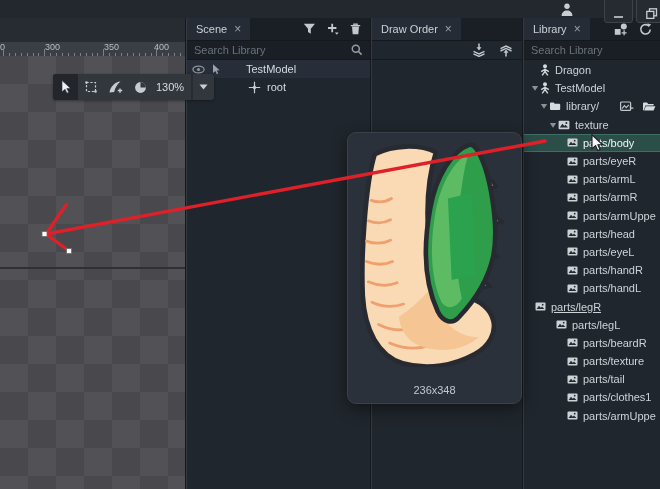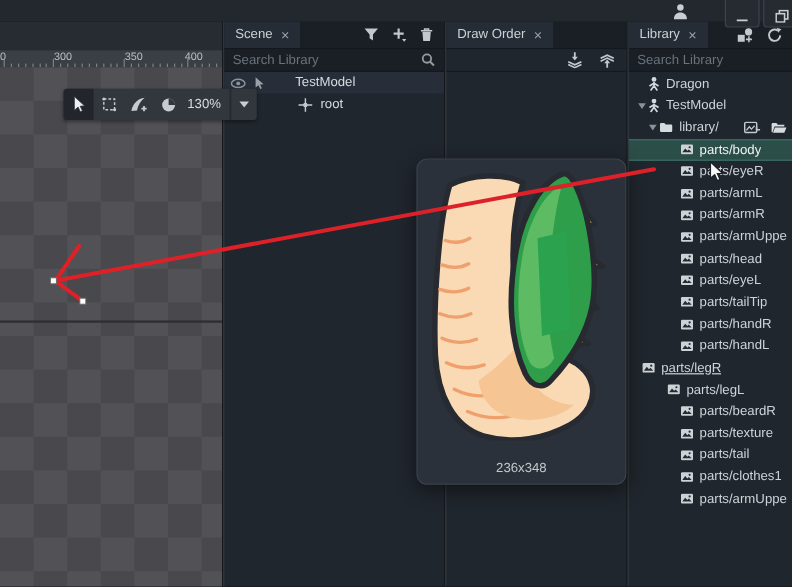--- a/index.html
+++ b/index.html
@@ -347,20 +347,36 @@
                 <path d="M13.4 7.2 L10.4 7.2 L10.4 4.6" stroke="#c3c8cd" stroke-width="1.3" fill="none"></path>
               </svg>
             </span>
             <span style="display: flex;">
               <svg width="14" height="11">
                 <path d="M1 2.6 Q1 1.6 2 1.6 L5 1.6 L6.2 3 L11.6 3 L11.6 4.4 L3.4 4.4 L1.8 9.4 Q1 9.4 1 8.4 Z M3.8 5.2 L13.4 5.2 L11.6 9.6 L2.2 9.6 Z" fill="#d6dbe0"></path>
               </svg>
             </span>
           </span>
   </div>
+        <div class="lib-row" style="padding-left: 23px;">
+    <span class="exp">
+      <svg width="8" height="8">
+              <path d="M0.8 2 L7.2 2 L4 6.8 Z" fill="#8a9197"></path>
+            </svg>
+    </span>
+    <span class="li-ic">
+            <svg width="12" height="10">
+              <rect x="0.6" y="0.8" width="10.8" height="8.4" rx="1" fill="#cdd2d7"></rect>
+              <path d="M1.8 7.4 L4.4 3.8 L6.3 6 L7.5 4.8 L10 7.4 Z" fill="#262b31"></path>
+              <circle cx="8.4" cy="2.9" r="1" fill="#262b31"></circle>
+            </svg>
+          </span>
+    <span class="li-label">texture</span>
+    <span class="li-actions"></span>
+  </div>
         <div class="lib-row selected" style="padding-left: 32px;">
     <span class="exp" style="visibility: hidden;">
       <svg width="8" height="8">
               <path d="M0.8 2 L7.2 2 L4 6.8 Z" fill="#8a9197"></path>
             </svg>
     </span>
     <span class="li-ic">
             <svg width="11" height="9">
               <rect x="0.5" y="0.5" width="10" height="8" rx="1" fill="#cdd2d7"></rect>
               <path d="M1.6 6.9 L4 3.7 L5.8 5.7 L7 4.5 L9.4 6.9 Z" fill="#262b31"></path>
@@ -457,36 +473,20 @@
             </svg>
     </span>
     <span class="li-ic">
             <svg width="11" height="9">
               <rect x="0.5" y="0.5" width="10" height="8" rx="1" fill="#cdd2d7"></rect>
               <path d="M1.6 6.9 L4 3.7 L5.8 5.7 L7 4.5 L9.4 6.9 Z" fill="#262b31"></path>
               <circle cx="7.7" cy="2.7" r="0.9" fill="#262b31"></circle>
             </svg>
           </span>
     <span class="li-label">parts/eyeL</span>
-    <span class="li-actions"></span>
-  </div>
-        <div class="lib-row" style="padding-left: 32px;">
-    <span class="exp" style="visibility: hidden;">
-      <svg width="8" height="8">
-              <path d="M0.8 2 L7.2 2 L4 6.8 Z" fill="#8a9197"></path>
-            </svg>
-    </span>
-    <span class="li-ic">
-            <svg width="11" height="9">
-              <rect x="0.5" y="0.5" width="10" height="8" rx="1" fill="#cdd2d7"></rect>
-              <path d="M1.6 6.9 L4 3.7 L5.8 5.7 L7 4.5 L9.4 6.9 Z" fill="#262b31"></path>
-              <circle cx="7.7" cy="2.7" r="0.9" fill="#262b31"></circle>
-            </svg>
-          </span>
-    <span class="li-label">parts/tailTip</span>
     <span class="li-actions"></span>
   </div>
         <div class="lib-row" style="padding-left: 32px;">
     <span class="exp" style="visibility: hidden;">
       <svg width="8" height="8">
               <path d="M0.8 2 L7.2 2 L4 6.8 Z" fill="#8a9197"></path>
             </svg>
     </span>
     <span class="li-ic">
             <svg width="11" height="9">

